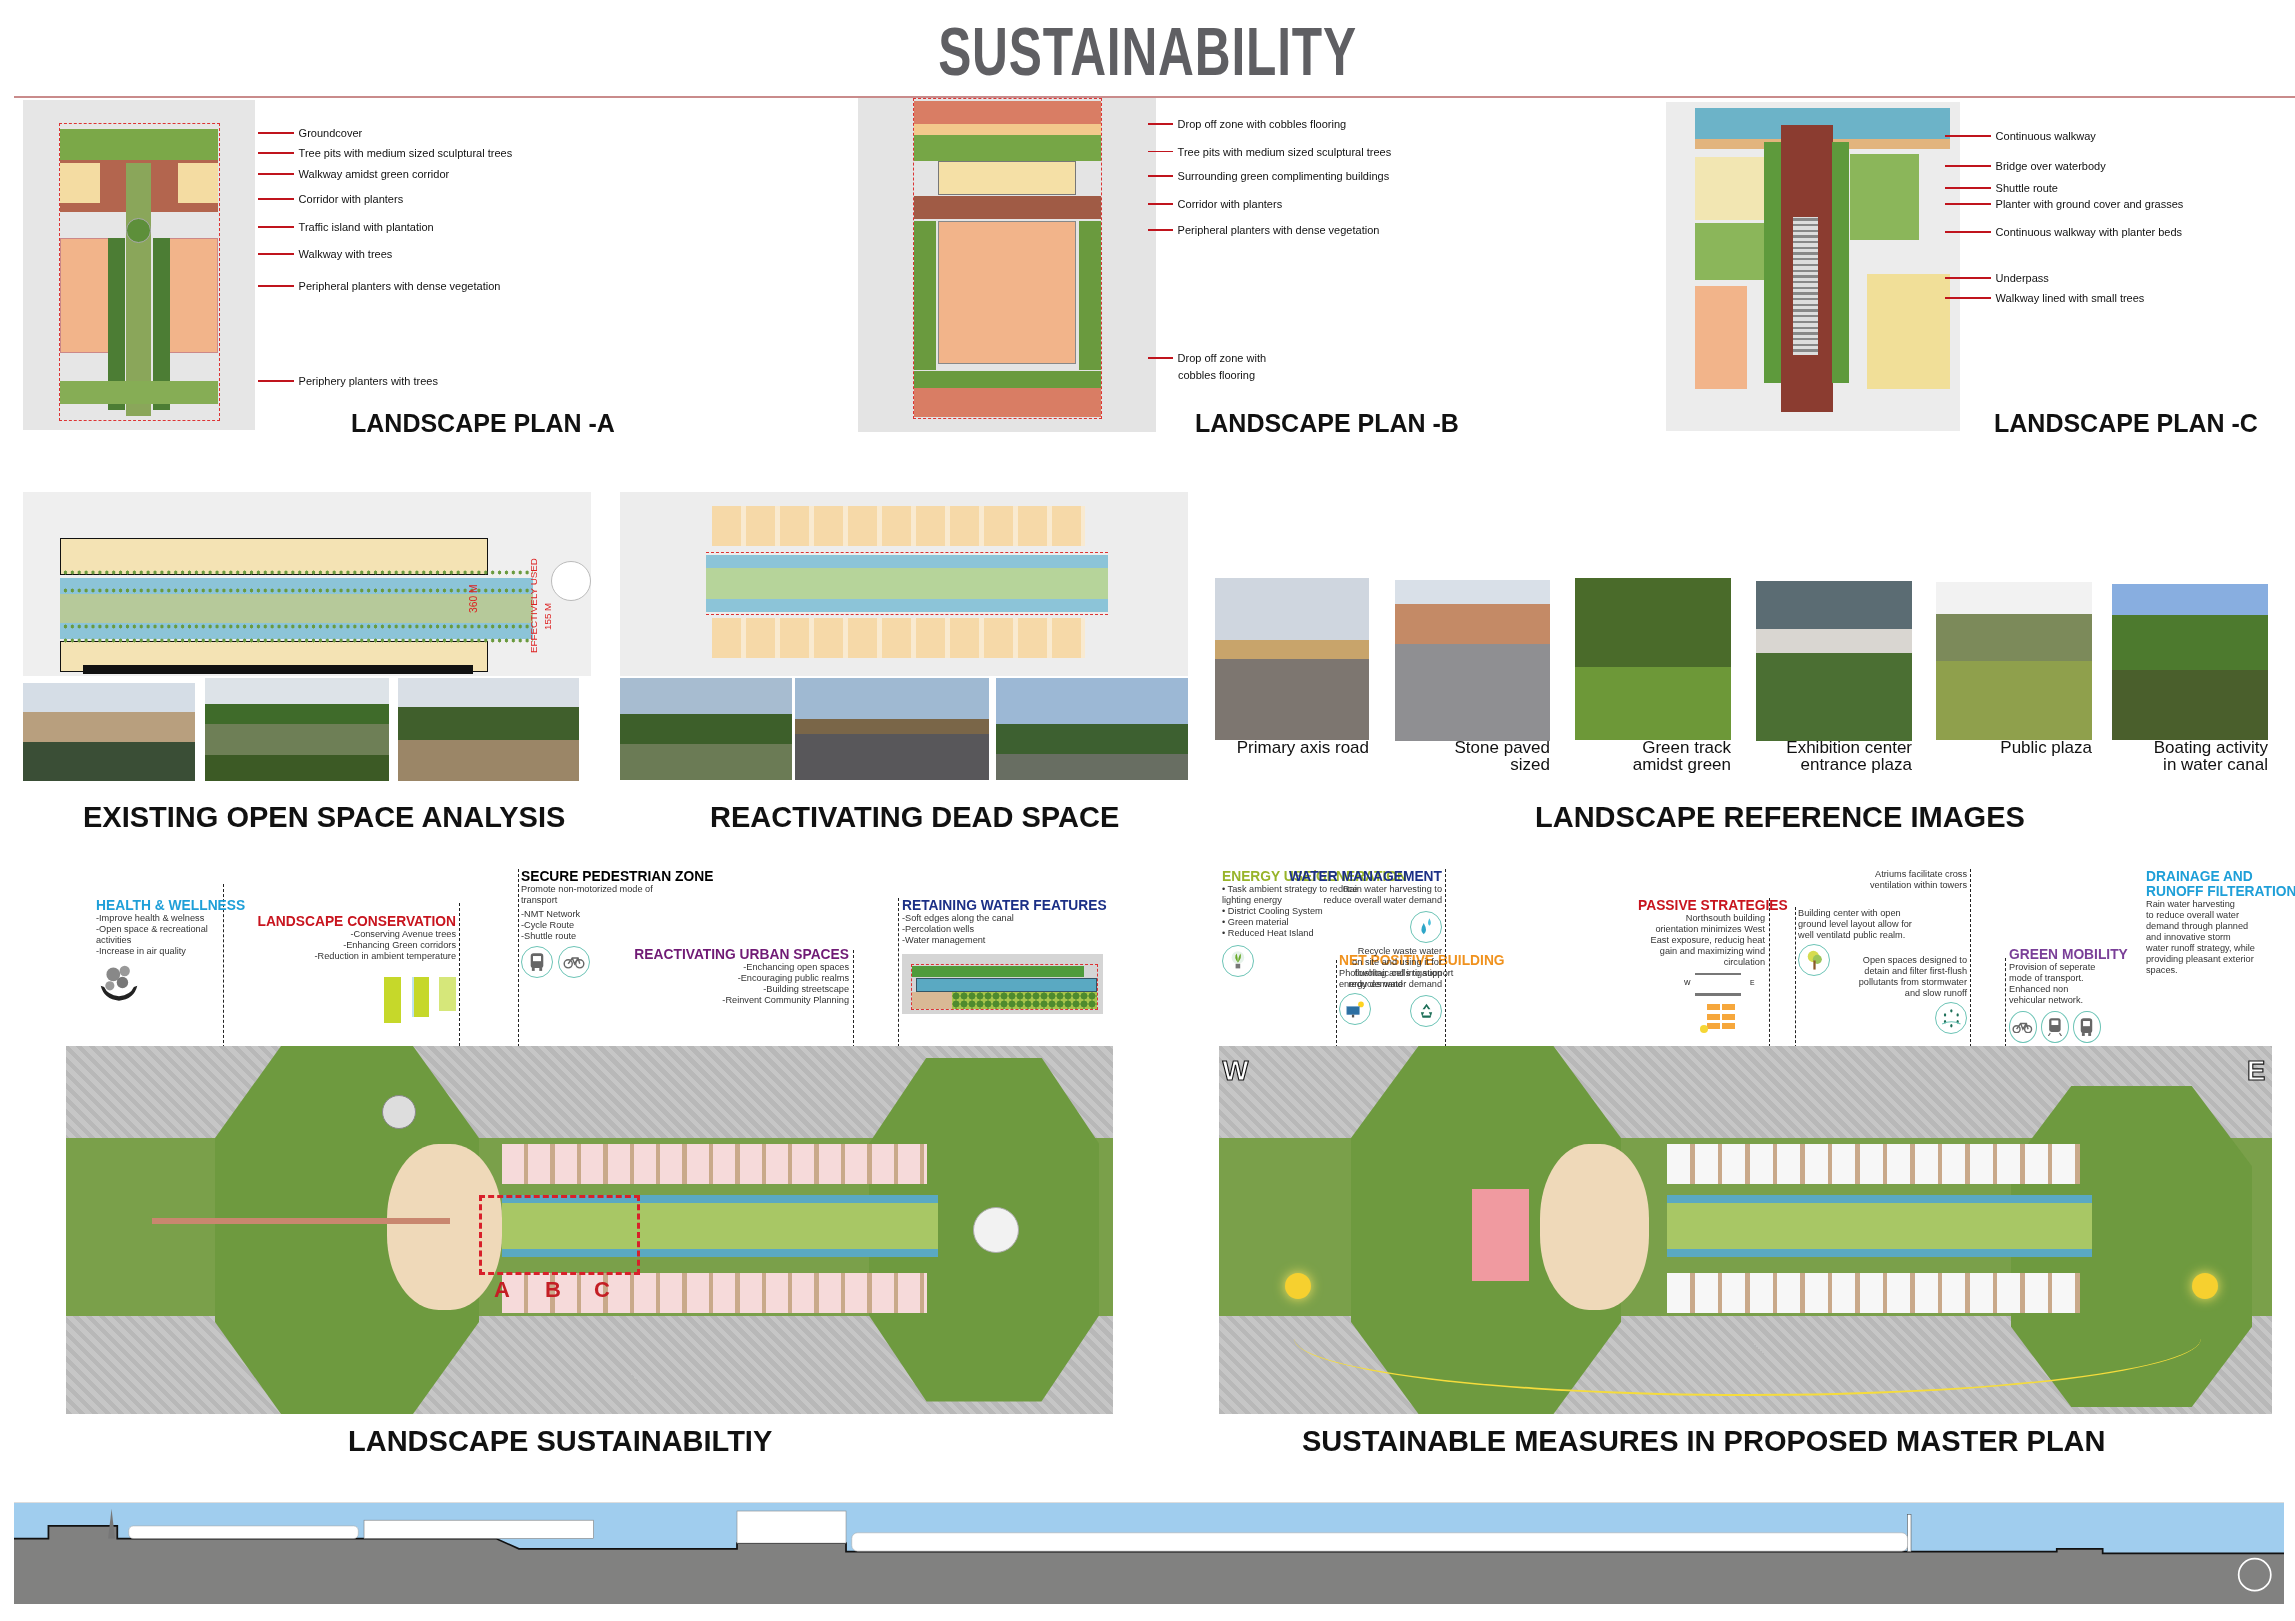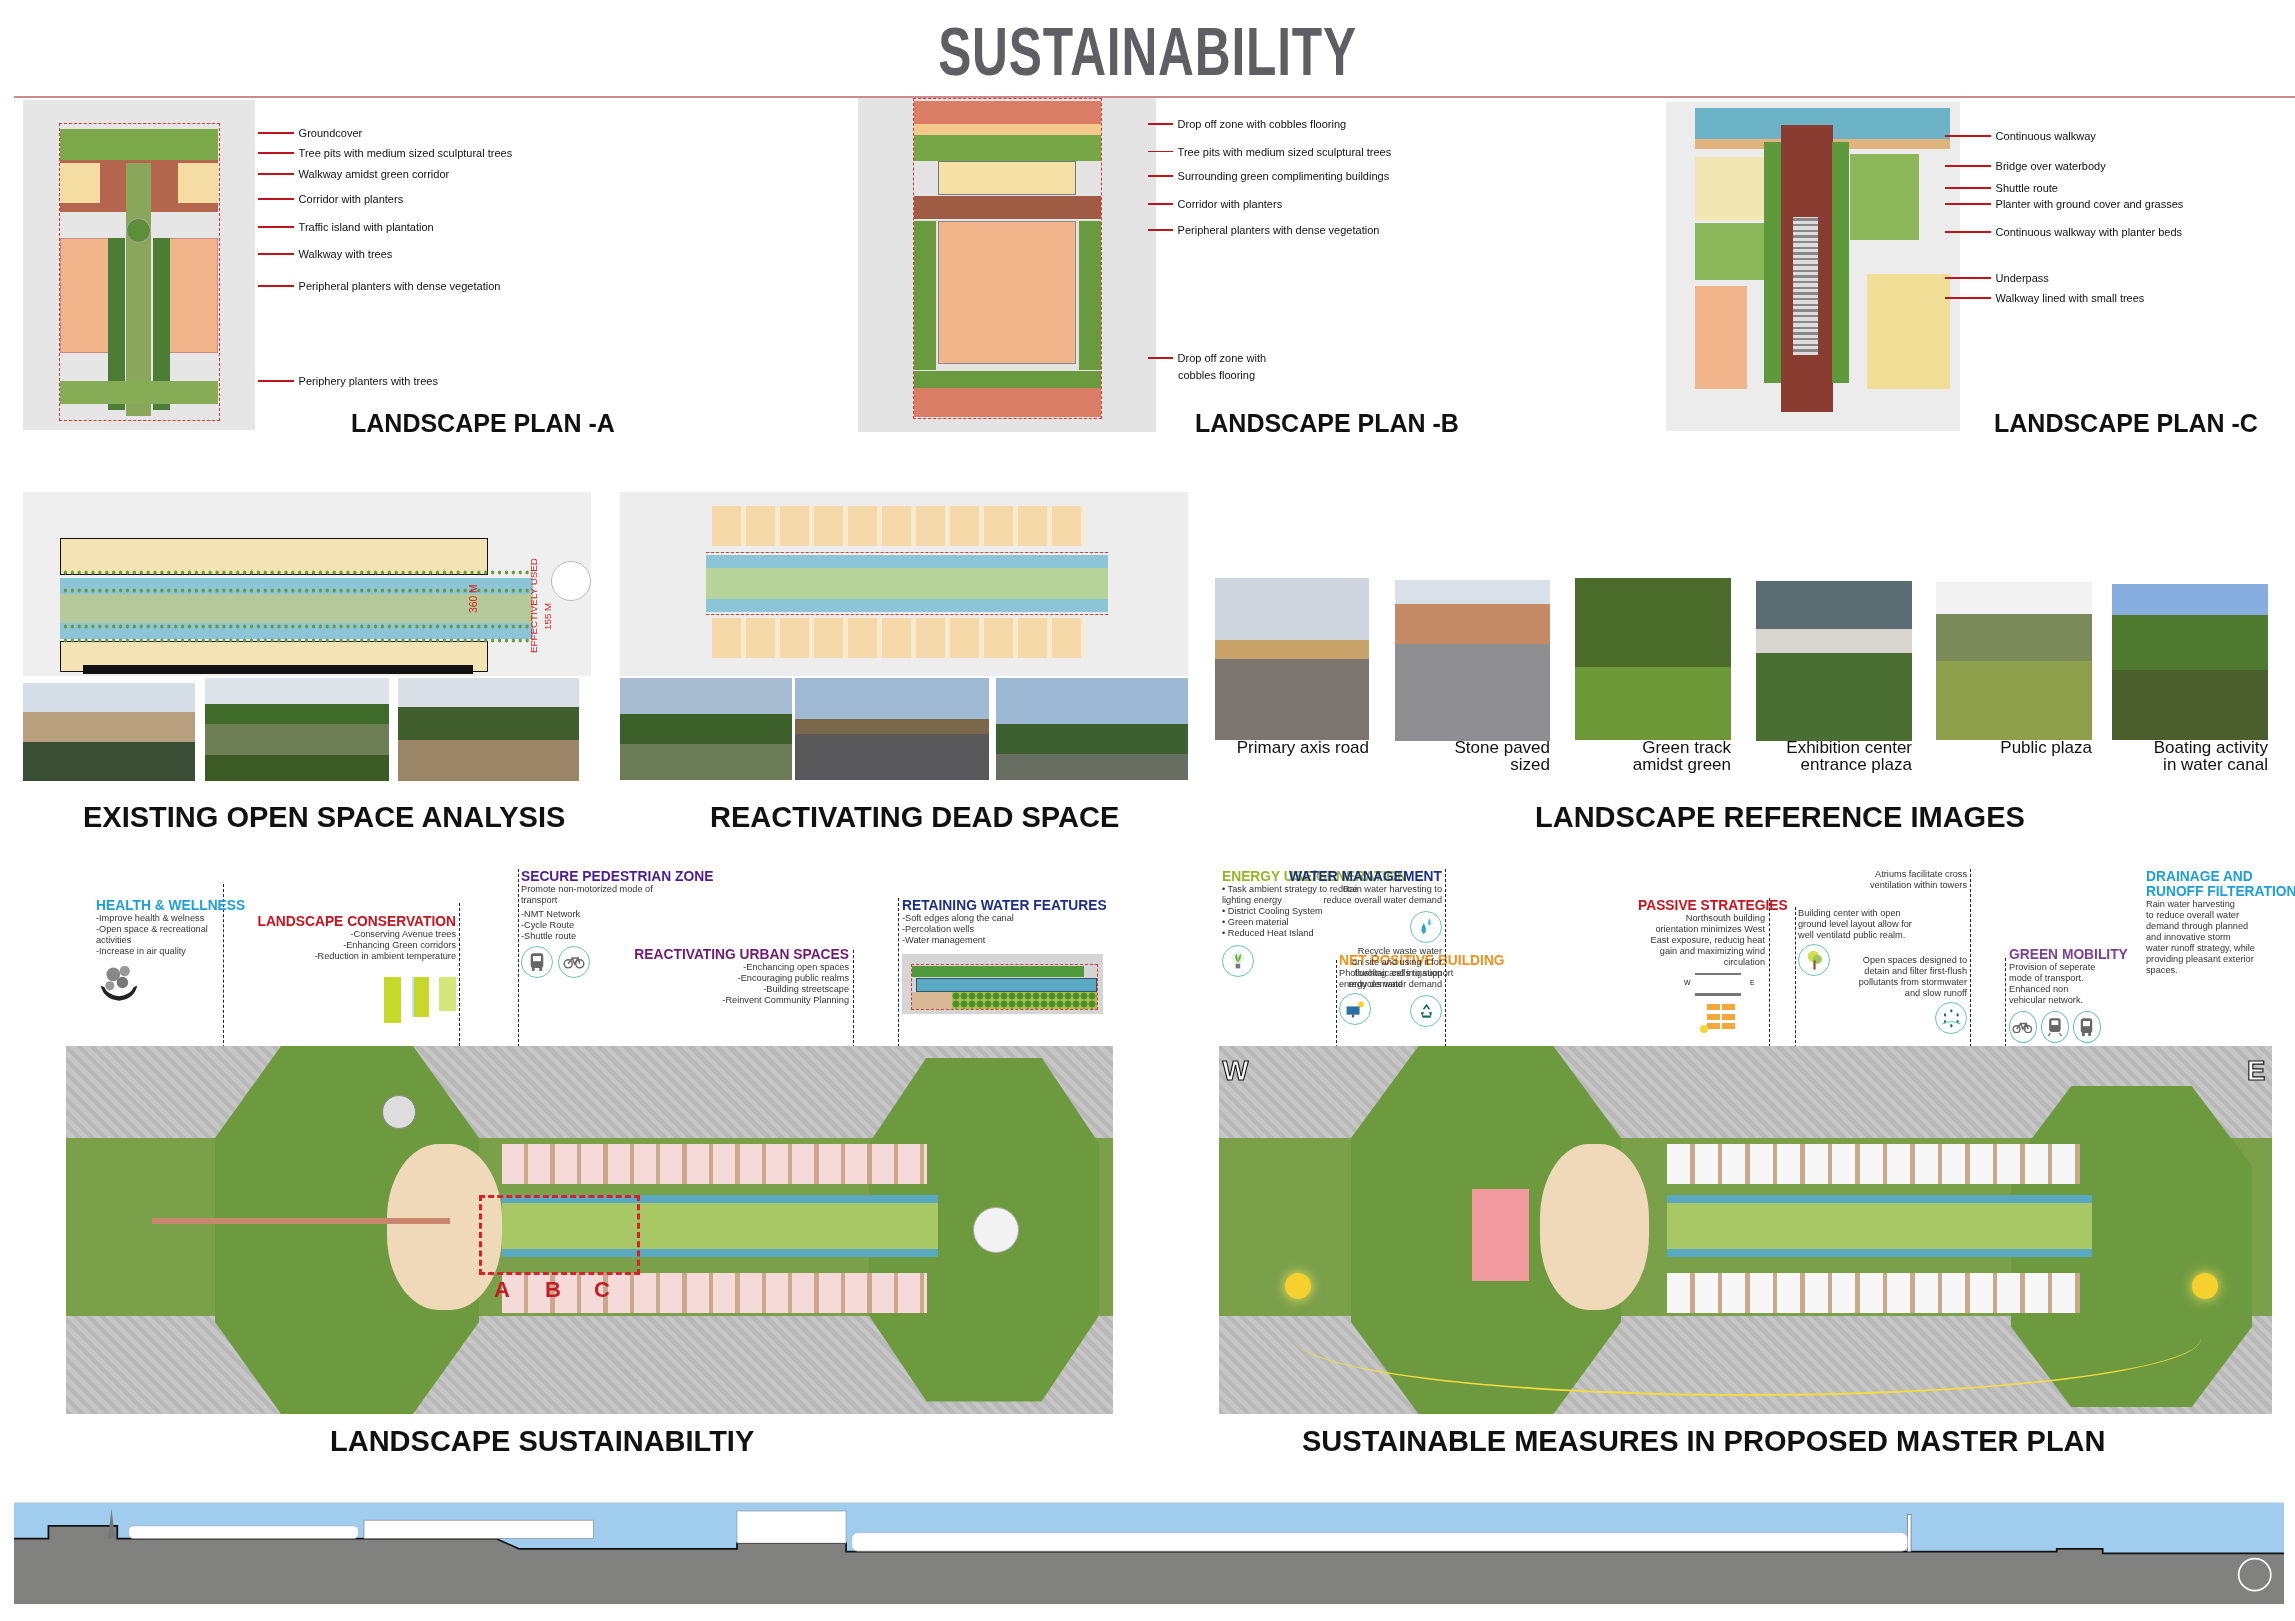--- a/index.html
+++ b/index.html
@@ -265,21 +265,21 @@
   <div class="txt-sm">-Reduction in ambient temperature</div>
   <div style="display:flex;justify-content:flex-end;gap:10.3px;margin-top:15px">
     <div style="width:17px;height:46px;background:#c6d82a;position:relative"></div>
     <div style="width:17px;height:40px;background:#c6d82a;border-left:2.9px solid #bfe3ee"></div>
     <div style="width:17px;height:34px;background:#d6e77a"></div>
   </div>
 </div>
 
 <div class="abs dash-v" style="left:518px;top:869px;height:178px"></div>
 <div class="abs" style="left:521px;top:869px;width:189px">
-  <div class="h-sm" style="color:#4c1d95">SECURE PEDESTRIAN ZONE</div>
+  <div class="h-sm" style="color:#000000">SECURE PEDESTRIAN ZONE</div>
   <div class="txt-sm">Promote non-motorized mode of</div>
   <div class="txt-sm">transport</div>
   <div class="txt-sm" style="margin-top:3.4px">-NMT Network</div>
   <div class="txt-sm">-Cycle Route</div>
   <div class="txt-sm">-Shuttle route</div>
   <div style="display:flex;gap:4.6px;margin-top:3.4px">
     <div class="icon-circ">
         <svg width="16" height="19.5" viewBox="0 0 28 34">
           <rect x="3" y="2" width="22" height="26" rx="5" fill="#666"></rect>
           <rect x="7" y="7" width="14" height="9" fill="#fff"></rect>
@@ -332,21 +332,21 @@
   <div class="abs" style="left:436px;top:157px;width:436px;height:46px;background:#a8c765"></div>
   <div class="abs" style="left:436px;top:203px;width:436px;height:8px;background:#5aa9c2"></div>
   <div class="abs" style="left:86px;top:172px;width:298px;height:5.7px;background:#c9876f"></div>
   <div class="abs" style="left:413px;top:149px;width:161px;height:80px;border:3.4px dashed #d8202a"></div>
   <div class="abs" style="left:428px;top:231px;color:#c41e24;font-weight:700;font-size:22px">A</div>
   <div class="abs" style="left:479px;top:231px;color:#c41e24;font-weight:700;font-size:22px">B</div>
   <div class="abs" style="left:528px;top:231px;color:#c41e24;font-weight:700;font-size:22px">C</div>
   <div class="abs" style="left:907px;top:161px;width:46px;height:46px;border-radius:50%;background:#f2f2f2;border:1.7px solid #aaa"></div>
   <div class="abs" style="left:316px;top:49px;width:34px;height:34px;border-radius:50%;background:#ddd;border:1.7px solid #888"></div>
 </div>
-<div class="abs section-title" style="left:330px;top:1425px">LANDSCAPE SUSTAINABILTIY</div>
+<div class="abs section-title" style="left:348px;top:1425px">LANDSCAPE SUSTAINABILTIY</div>
 
 <div class="abs" style="left:1222px;top:869px;width:195px">
   <div class="h-sm" style="color:#98b42a">ENERGY USE/GENERATION</div>
   <div class="txt-sm">• Task ambient strategy to reduce</div>
   <div class="txt-sm">lighting energy</div>
   <div class="txt-sm">• District Cooling System</div>
   <div class="txt-sm">• Green material</div>
   <div class="txt-sm">• Reduced Heat Island</div>
   <div class="icon-circ" style="margin-top:5.7px">
       <svg width="13.8" height="20.7" viewBox="0 0 24 36">

